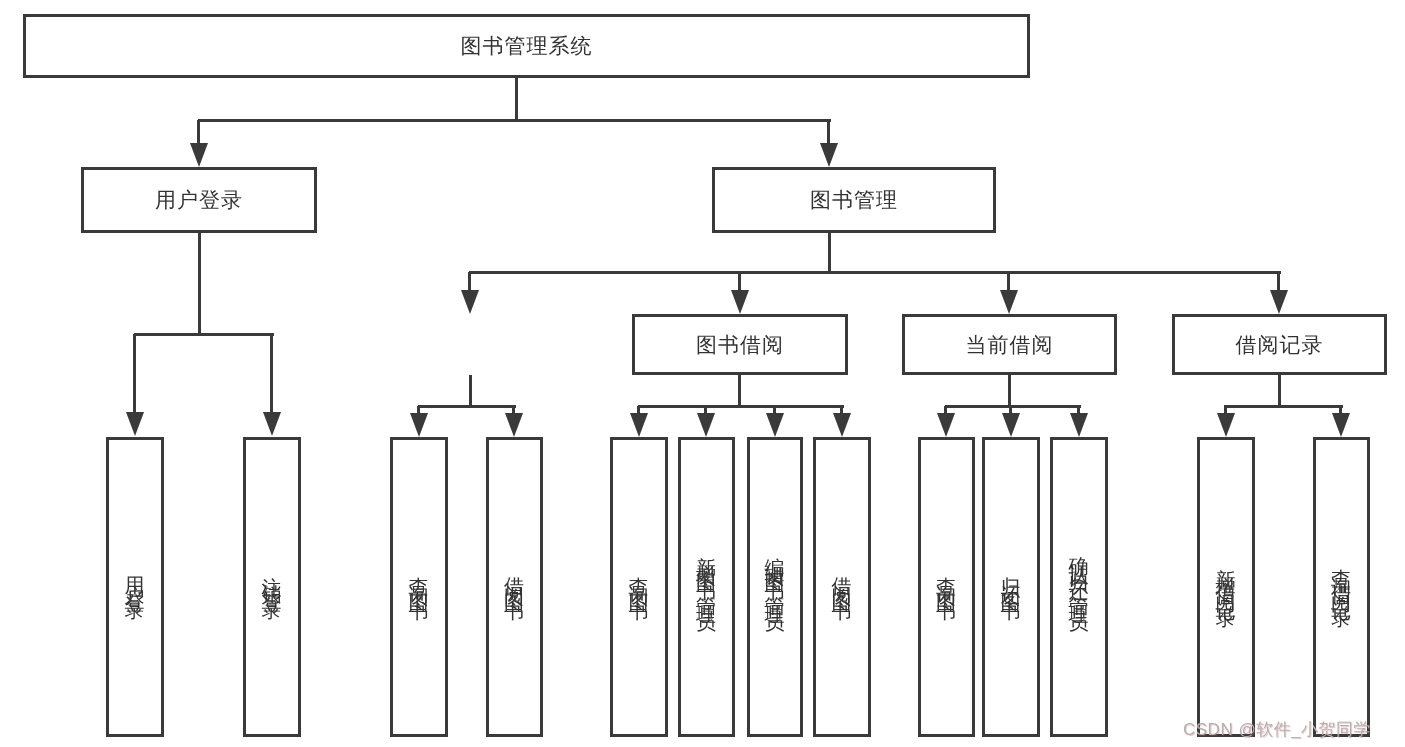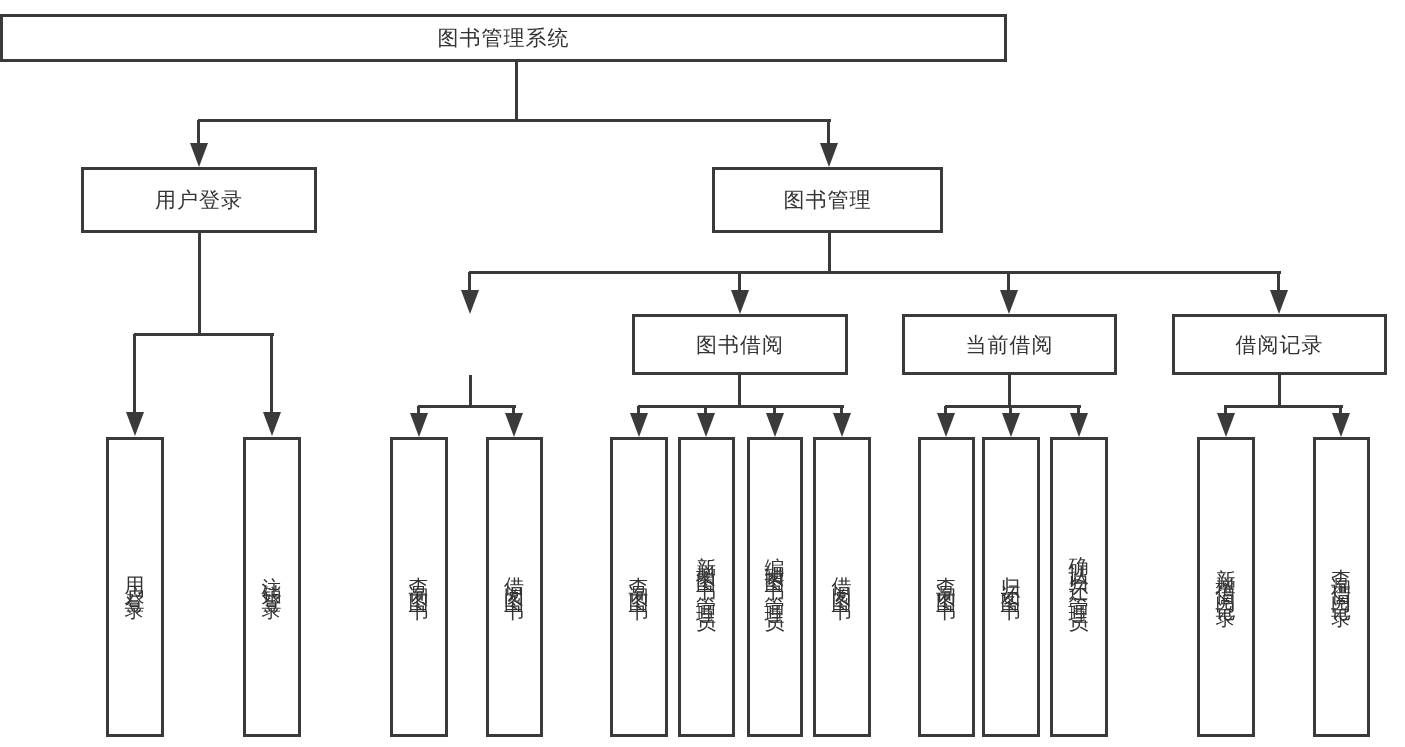--- a/index.html
+++ b/index.html
@@ -55,33 +55,33 @@
     white-space:nowrap;
     text-shadow:1px 1px 0 rgba(205,90,90,0.30);
     z-index:3;
   }
 </style>
 </head>
 <body>
 
 <div class="canvas">
 
-  <div class="box" style="left:0;top:14px;width:1007px;height:48px">
+  <div class="box" style="left:23px;top:14px;width:1007px;height:64px">
     <span class="h-label">图书管理系统</span>
   </div>
 
   <div class="line" style="left:515px;top:62px;width:3px;height:58px"></div>
   <div class="line" style="left:198px;top:119px;width:633px;height:3px"></div>
   <div class="arrow" style="left:190px;top:120px;height:47px"></div>
   <div class="arrow" style="left:820px;top:120px;height:47px"></div>
 
   <div class="box" style="left:81px;top:167px;width:236px;height:66px">
     <span class="h-label">用户登录</span>
   </div>
-  <div class="box" style="left:712px;top:167px;width:231px;height:66px">
+  <div class="box" style="left:712px;top:167px;width:284px;height:66px">
     <span class="h-label">图书管理</span>
   </div>
 
   <div class="line" style="left:198px;top:233px;width:3px;height:103px"></div>
   <div class="line" style="left:134px;top:333px;width:140px;height:3px"></div>
   <div class="arrow" style="left:126px;top:334px;height:102px"></div>
   <div class="arrow" style="left:263px;top:334px;height:102px"></div>
 
   <div class="line" style="left:828px;top:233px;width:3px;height:41px"></div>
   <div class="line" style="left:469px;top:271px;width:812px;height:3px"></div>
@@ -160,14 +160,15 @@
     <span class="v-label">确认归还（管理员）</span>
   </div>
 
   <div class="box leaf" style="left:1197px;top:437px;width:58px;height:300px">
     <span class="v-label">新增借阅记录</span>
   </div>
   <div class="box leaf" style="left:1313px;top:437px;width:57px;height:300px">
     <span class="v-label">查询借阅记录</span>
   </div>
 
+  <div class="watermark">CSDN @软件_小贺同学</div>
 
 </div>
 
 </body></html>

